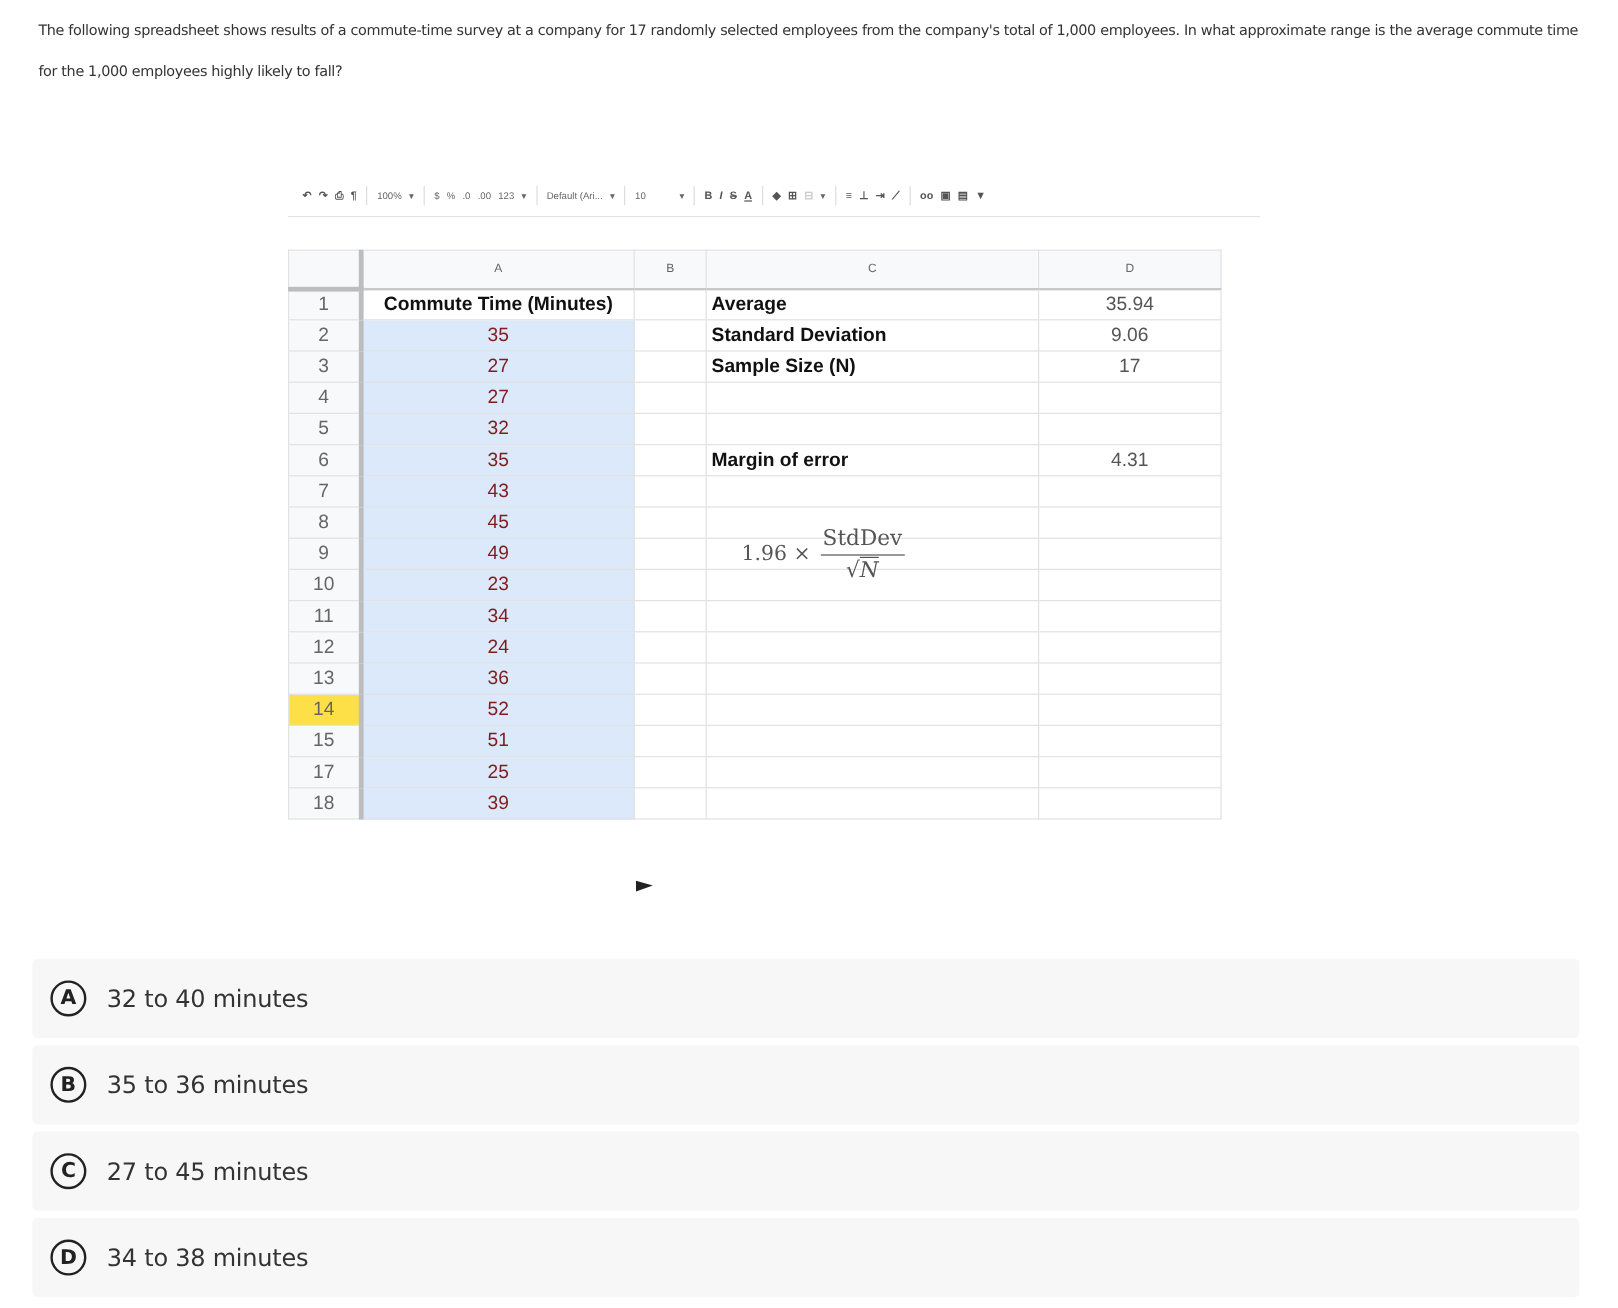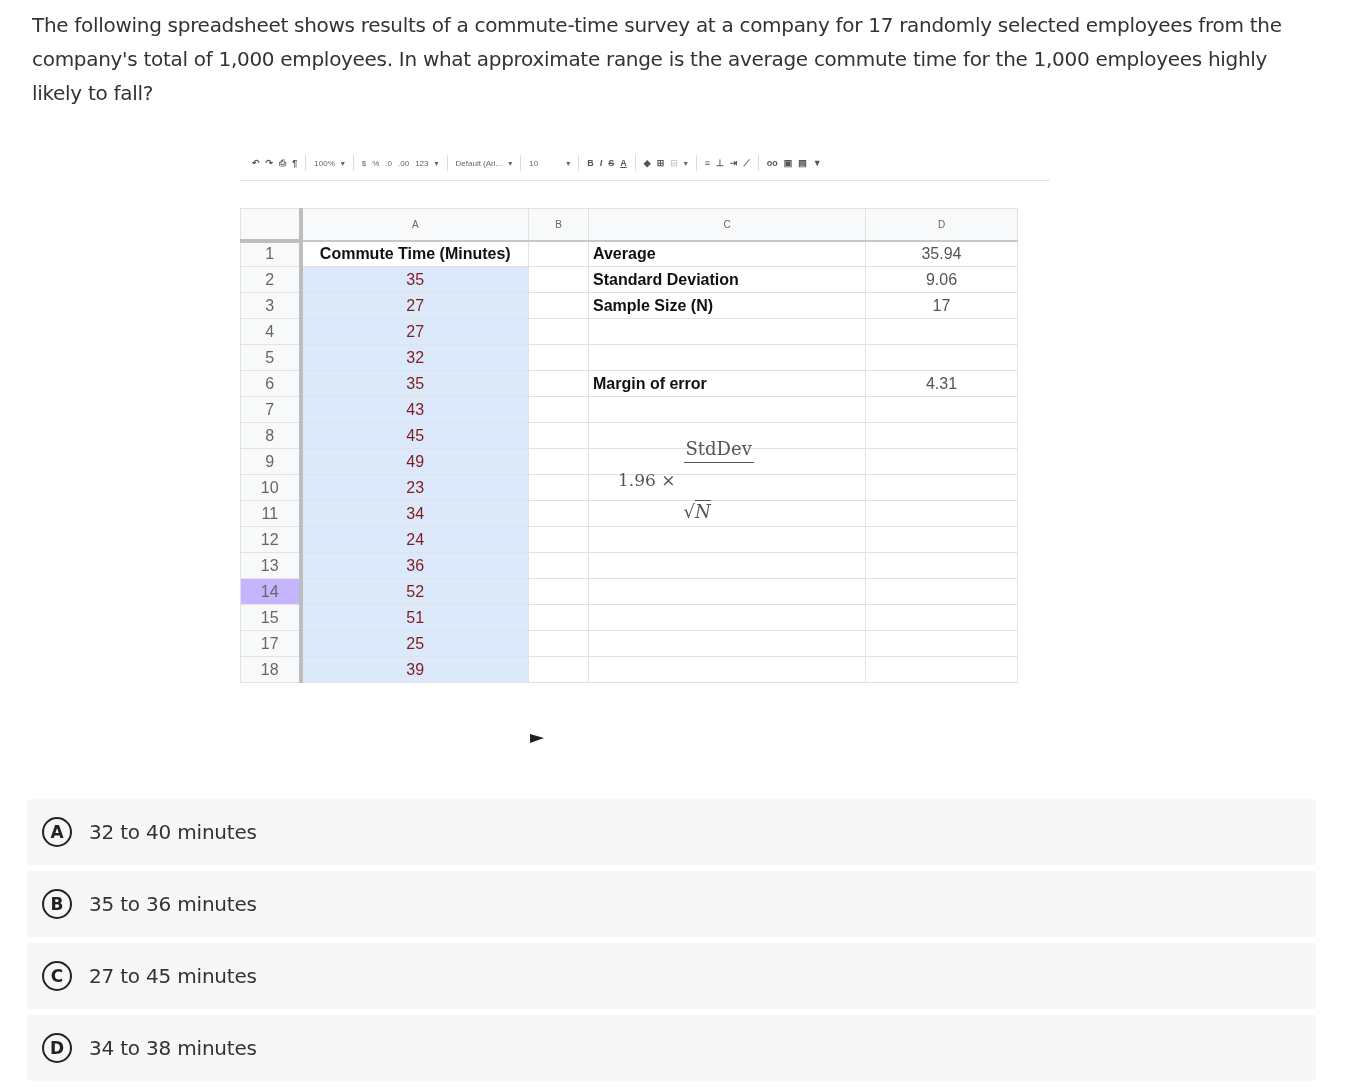--- a/index.html
+++ b/index.html
@@ -1,41 +1,41 @@
 <!DOCTYPE html>
 <html><head>
 <meta charset="utf-8">
 <style>
   html, body { margin: 0; padding: 0; background: #ffffff; }
   body { width: 1348px; height: 1090px; position: relative; overflow: hidden; font-family: "DejaVu Sans", sans-serif; color: #2b2b2b; }
-  .question { position: absolute; left: 32px; top: 8px; width: 1290px; font-family: "DejaVu Sans", sans-serif; font-size: 20px; line-height: 34px; color: #333333; letter-spacing: -0.3px; }
+  .question { position: absolute; left: 32px; top: 8px; width: 1290px; font-family: "DejaVu Sans", sans-serif; font-size: 12px; line-height: 34px; color: #333333; letter-spacing: -0.3px; }
 
   
   .sheet { position: absolute; left: 240px; top: 148px; width: 870px; height: 600px; font-family: "Liberation Sans", sans-serif; }
   .toolbar { position: absolute; left: 12px; top: 2px; height: 26px; width: 858px; display: flex; align-items: center; font-size: 9px; color: #666; }
   .toolbar .tb { display: inline-flex; align-items: center; justify-content: center; height: 20px; margin-right: 6px; color: #555; font-weight: bold; }
   .toolbar .sep { width: 1px; height: 16px; background: #ddd; margin: 0 8px 0 2px; }
   .toolbar .tb.txt { font-weight: normal; color: #666; font-size: 8px; }
   .toolbar-rule { position: absolute; left: 0; top: 32px; width: 810px; height: 1px; background: #e0e3e8; }
   .fx-bar { position: absolute; left: 18px; top: 33px; height: 26px; display: flex; align-items: center; margin-top: 36px; }
   .fx-bar .fx { font-family: "DejaVu Serif", serif; font-style: italic; color: #bbb; font-size: 18px; }
   .fx-bar .bar { width: 1px; height: 18px; background: #ccc; margin-left: 14px; }
 
   table.grid { position: absolute; left: 0; top: 60px; border-collapse: collapse; table-layout: fixed; }
   table.grid td, table.grid th { border: 1px solid #e2e2e2; padding: 0; height: 26px; box-sizing: border-box; font-size: 16px; }
   table.grid th { background: #f8f9fa; color: #666; font-weight: normal; font-size: 10px; height: 32px; border-bottom: 2px solid #c8c8c8; }
   table.grid th.corner { background: #f8f9fa; border-right: 4px solid #bdbdbd; border-bottom: 4px solid #bdbdbd; }
   td.rownum { background: #f8f9fa; color: #666; font-size: 10px; text-align: center; border-right: 4px solid #bdbdbd !important; }
-  td.rownum.sel { background: #c4b5fd; }
+  td.rownum.sel { background: #fde047; }
   td.colA { background: #dbe9fb; text-align: center; color: #7f1d1d; }
   td.colA.hdr { background: #ffffff; color: #111; font-weight: bold; }
   td.label { font-weight: bold; color: #111; padding-left: 4px !important; }
   td.num { text-align: center; color: #555; }
   .formula { position: absolute; left: 378px; top: 290px; font-family: "DejaVu Serif", serif; color: #555; display: flex; align-items: center; font-size: 17px; }
-  .formula .frac { display: inline-flex; flex-direction: column; align-items: flex-start; margin-left: 8px; gap: 36px; }
+  .formula .frac { display: inline-flex; flex-direction: column; align-items: center; margin-left: 8px; }
   .formula .frac .num { padding: 0 2px 3px 2px; border-bottom: 1.5px solid #555; font-size: 18px; }
   .formula .frac .den { padding-top: 2px; font-size: 18px; }
   .formula .frac .den i { font-family: "DejaVu Serif", serif; }
   .fill-handle { position: absolute; left: 290px; top: 586px; width: 0; height: 0; border-left: 14px solid #222; border-top: 4px solid transparent; border-bottom: 5px solid transparent; }
 
   
   .choices { position: absolute; left: 27px; top: 799px; width: 1289px; }
   .choice { height: 66px; background: #f7f7f7; border-radius: 4px; margin-bottom: 6px; display: flex; align-items: center; cursor: pointer; }
   .choice .letter { width: 30px; height: 30px; border: 2.5px solid #222; border-radius: 50%; box-sizing: border-box; margin-left: 15px; display: flex; align-items: center; justify-content: center; font-weight: bold; font-size: 17px; color: #222; }
   .choice .text { margin-left: 17px; font-size: 20px; color: #333; letter-spacing: -0.2px; }

